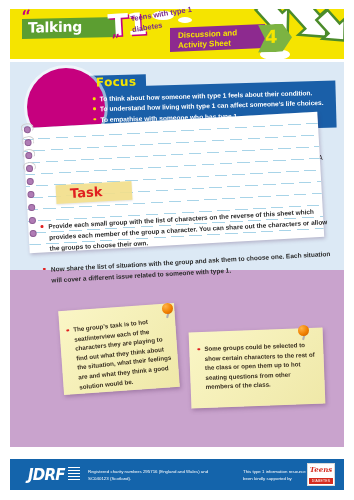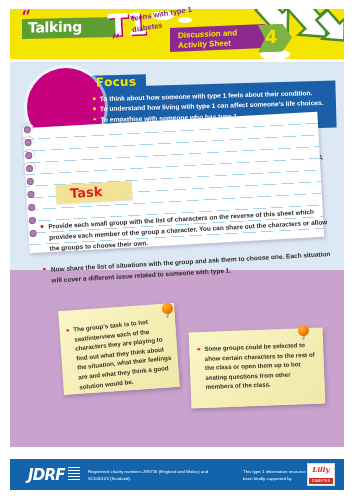--- a/index.html
+++ b/index.html
@@ -457,16 +457,16 @@
   <div class="jdrf-bars">
     <div class="jdrf-bar" style="top:0px;width:12px;"></div>
     <div class="jdrf-bar" style="top:3px;width:12px;"></div>
     <div class="jdrf-bar" style="top:6px;width:12px;"></div>
     <div class="jdrf-bar" style="top:9px;width:12px;"></div>
     <div class="jdrf-bar" style="top:12px;width:12px;"></div>
   </div>
   <div class="footer-charity">Registered charity numbers 295716 (England and Wales) and SC040123 (Scotland).</div>
   <div class="footer-support">This type 1 information resource has been kindly supported by</div>
   <div class="lilly-box"></div>
-  <div class="lilly-name">Lilly</div>
+  <div class="lilly-name">Teens</div>
   <div class="lilly-sub">DIABETES</div>
 
 </div>
 
 </body></html>

